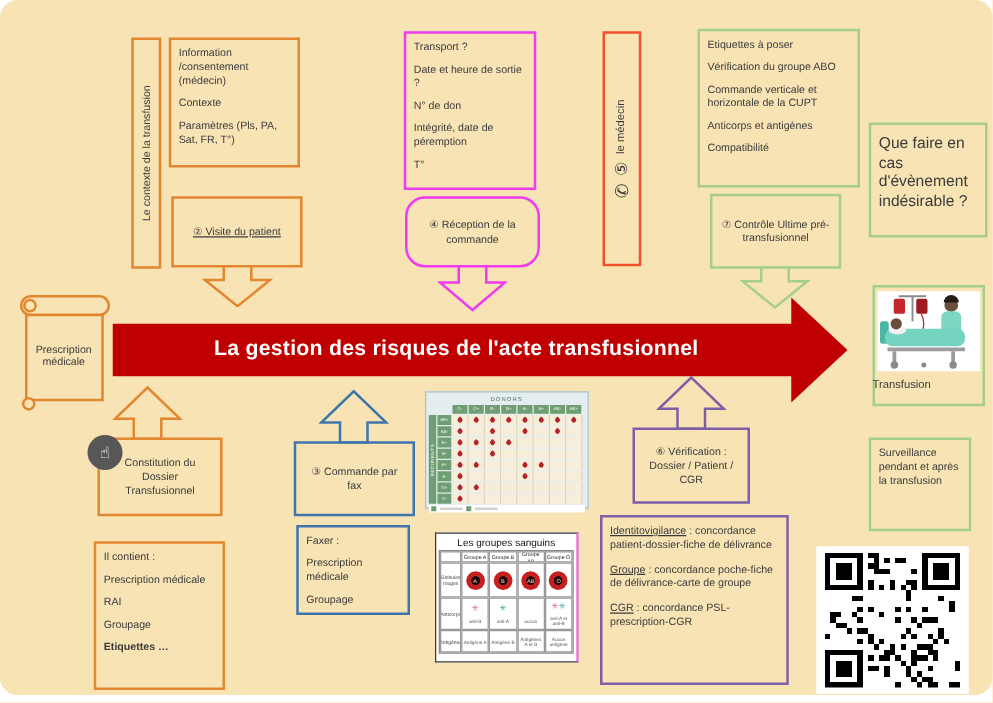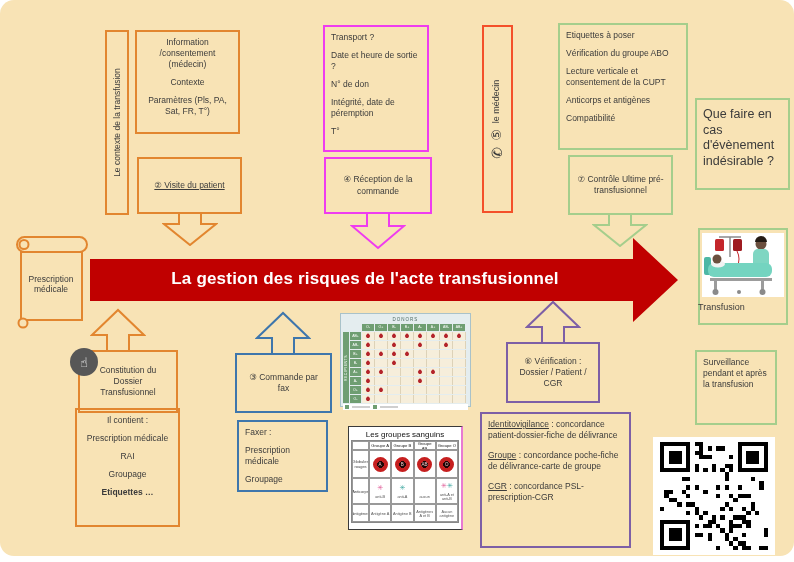--- a/index.html
+++ b/index.html
@@ -4,21 +4,21 @@
 <style>
   html,body{margin:0;padding:0;}
   body{width:794px;height:562px;position:relative;background:#ffffff;
        font-family:"Liberation Sans","DejaVu Sans",sans-serif;color:#3b3b3b;overflow:hidden;}
   .canvas{position:absolute;left:0;top:0;width:794px;height:556px;background:#f8e3b5;border-radius:14px;}
   .abs{position:absolute;}
   .box{position:absolute;border:2px solid;background:transparent;font-size:8.5px;line-height:1.3;
        padding:5px 6px;box-sizing:border-box;}
   .box p{margin:0 0 7px 0;}
   .box p:last-child{margin-bottom:0;}
-  .orange{border-color:#e2862f;text-align:center;}
+  .orange{border-color:#e2862f;}
   .magenta{border-color:#ef3cef;}
   .greenb{border-color:#a5ce8c;}
   .blueb{border-color:#3e76ac;}
   .purpleb{border-color:#7d5fa6;}
   .redline{border-color:#f4502a;}
   .center-step{display:flex;align-items:center;justify-content:center;text-align:center;}
   .vlabel{display:flex;align-items:center;justify-content:center;}
   .vlabel>span{transform:rotate(-90deg);white-space:nowrap;}
   .banner-text{position:absolute;left:95px;top:260px;width:540px;height:38px;display:flex;align-items:center;
        justify-content:center;color:#fff;font-weight:bold;font-size:17px;letter-spacing:.2px;}
@@ -92,36 +92,36 @@
   </div>
 
   <div class="box magenta" style="left:323px;top:25px;width:106px;height:127px;">
     <p>Transport ?</p>
     <p>Date et heure de sortie ?</p>
     <p>N° de don</p>
     <p>Intégrité, date de péremption</p>
     <p>T°</p>
   </div>
 
-  <div class="box magenta center-step" style="left:324px;top:157px;width:108px;height:57px;">
+  <div class="box magenta center-step" style="left:324px;top:157px;width:108px;height:57px;border-radius:16px;">
     <span>④ Réception de la commande</span>
   </div>
 
   <div class="box redline vlabel" style="left:482px;top:25px;width:31px;height:188px;padding:0;">
     <span style="display:flex;align-items:center;gap:6px;">
       <span style="font-size:14px;">✆</span>
       <span style="font-size:13px;">⑤</span>
       <span style="font-size:9px;">le médecin</span>
     </span>
   </div>
 
   <div class="box greenb" style="left:558px;top:23px;width:130px;height:127px;">
     <p>Etiquettes à poser</p>
     <p>Vérification du groupe ABO</p>
-    <p>Lecture verticale et consentement de la CUPT</p>
+    <p>Commande verticale et horizontale de la CUPT</p>
     <p>Anticorps et antigènes</p>
     <p>Compatibilité</p>
   </div>
 
   <div class="box greenb quefaire" style="left:695px;top:98px;width:95px;height:92px;">
     <span>Que faire en cas d'évènement indésirable ?</span>
   </div>
 
   <div class="box greenb center-step" style="left:568px;top:155px;width:105px;height:60px;">
     <span>⑦ Contrôle Ultime pré-transfusionnel</span>
@@ -158,21 +158,21 @@
   </svg>
   <svg class="abs" style="left:525px;top:300px;" width="56" height="44">
     <polygon points="17,43 17,27 2,27 28,2 54,27 39,27 39,43" fill="#f8e3b5" stroke="#7d5fa6" stroke-width="2"></polygon>
   </svg>
 
   <div class="tap-icon">☝</div>
   <div class="box orange center-step" style="left:78px;top:350px;width:100px;height:63px;">
     <span>Constitution du Dossier Transfusionnel</span>
   </div>
 
-  <div class="box orange" style="left:75px;top:408px;width:105px;height:119px;">
+  <div class="box orange" style="left:75px;top:433px;width:105px;height:119px;">
     <p>Il contient :</p>
     <p>Prescription médicale</p>
     <p>RAI</p>
     <p>Groupage</p>
     <p class="bold">Etiquettes …</p>
   </div>
 
   <div class="box blueb center-step" style="left:235px;top:353px;width:97px;height:60px;">
     <span>③ Commande par fax</span>
   </div>

